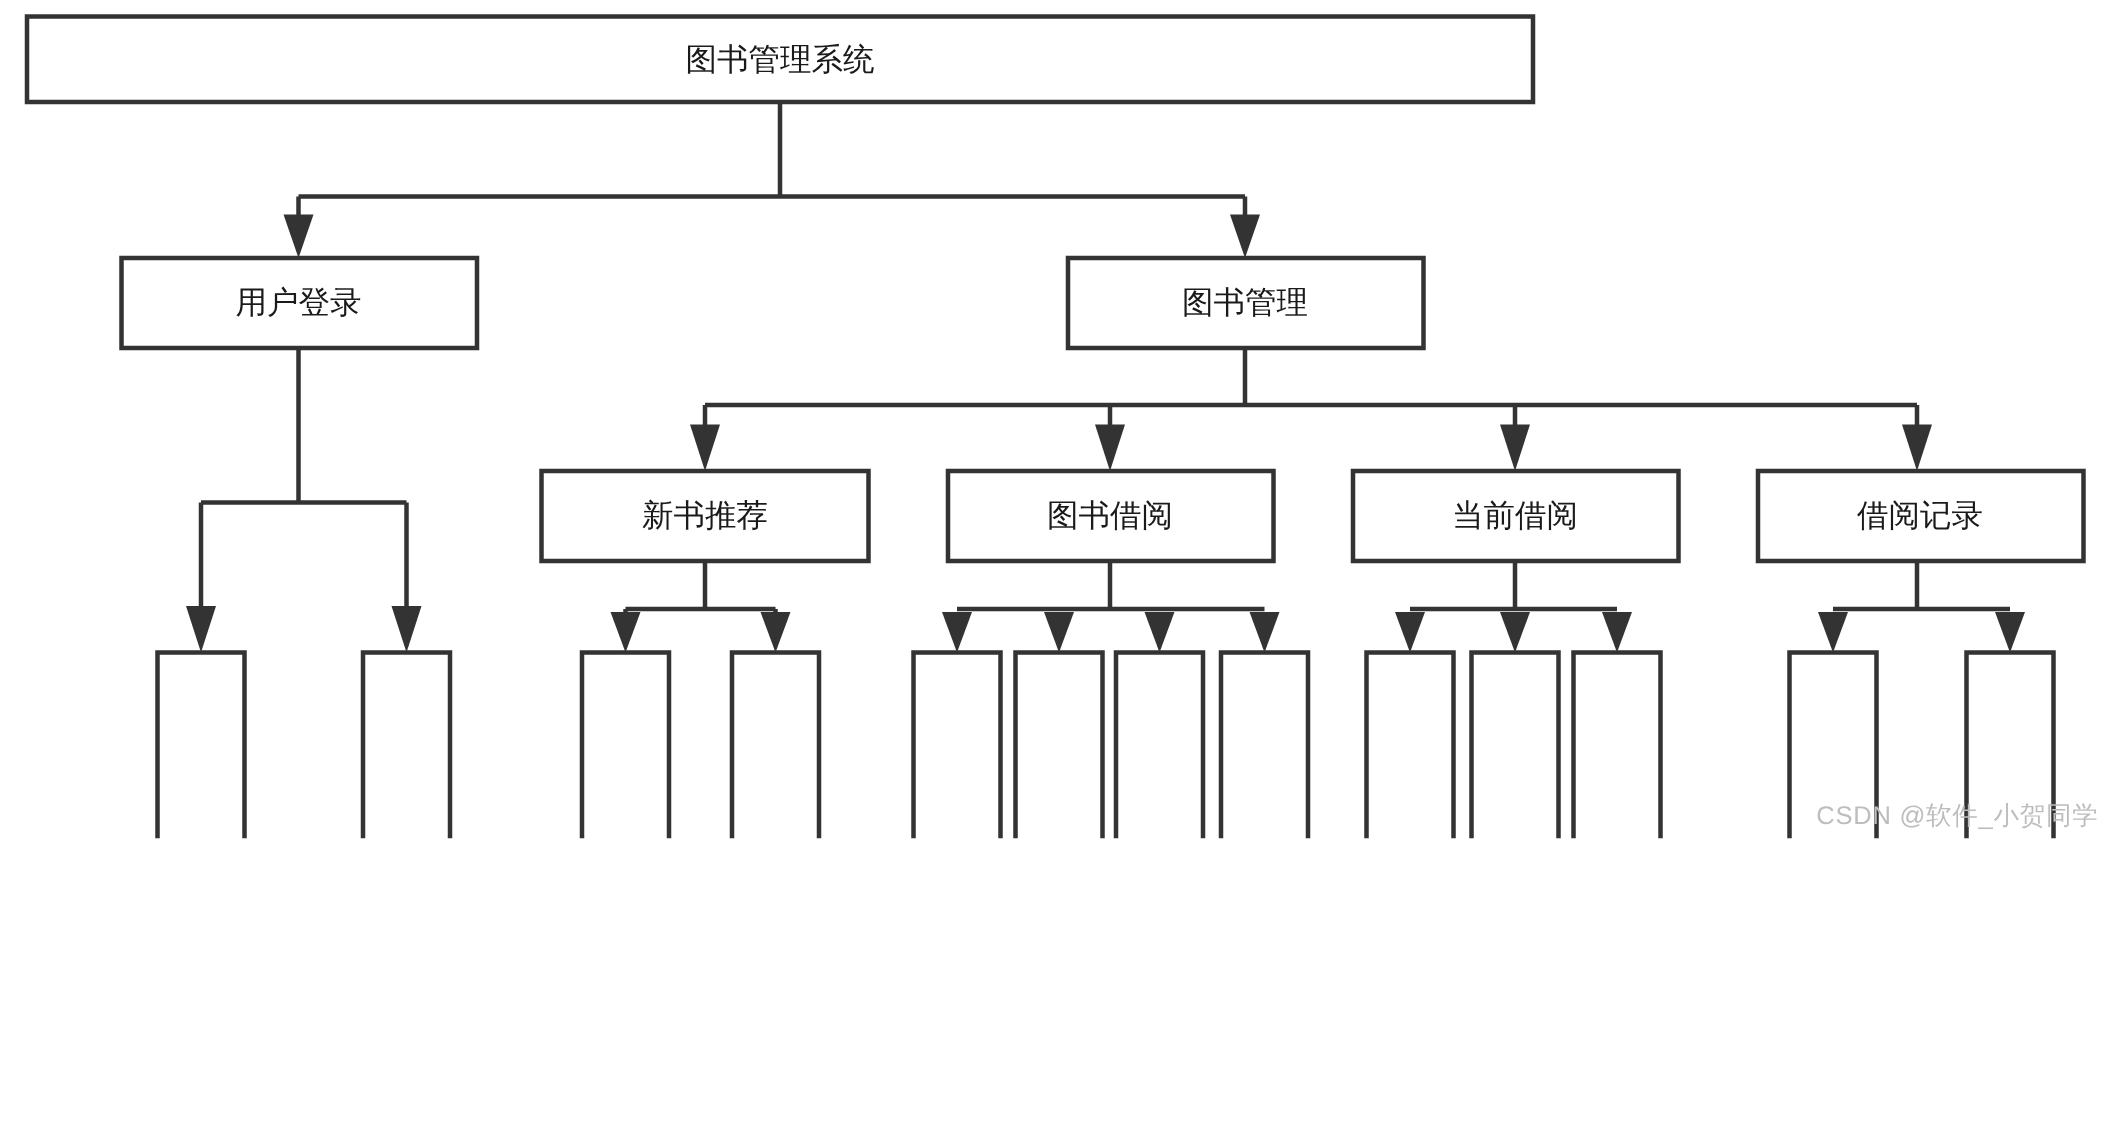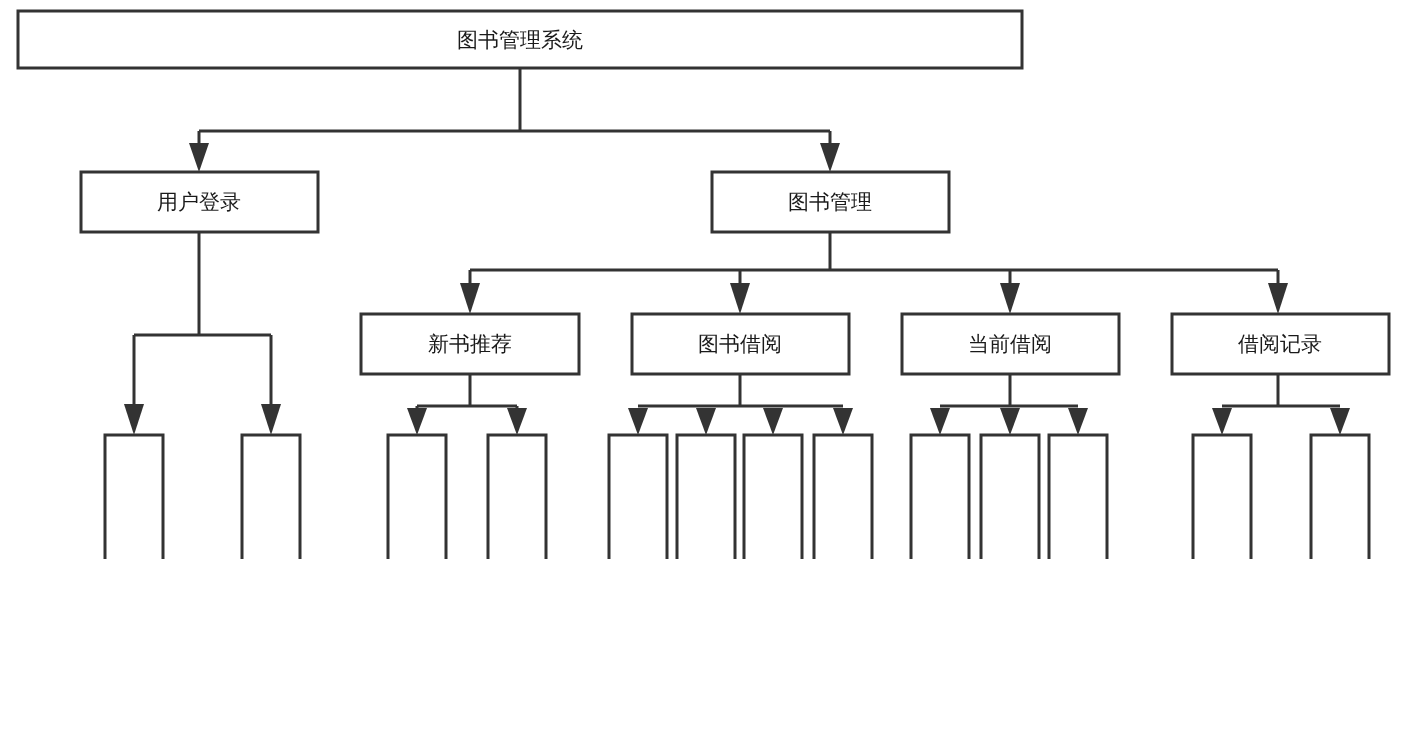--- a/index.html
+++ b/index.html
@@ -226,14 +226,15 @@
       <rect class="node-box" x="1193" y="435" width="58" height="298"></rect>
       <text class="node-label vertical-label" x="1222" y="584">新增借阅记录</text>
     </g>
     <g>
       <rect class="node-box" x="1311" y="435" width="58" height="298"></rect>
       <text class="node-label vertical-label" x="1340" y="584">查询借阅记录</text>
     </g>
 
   </svg>
 
+  <div class="watermark">CSDN @软件_小贺同学</div>
 
 </div>
 
 </body></html>

